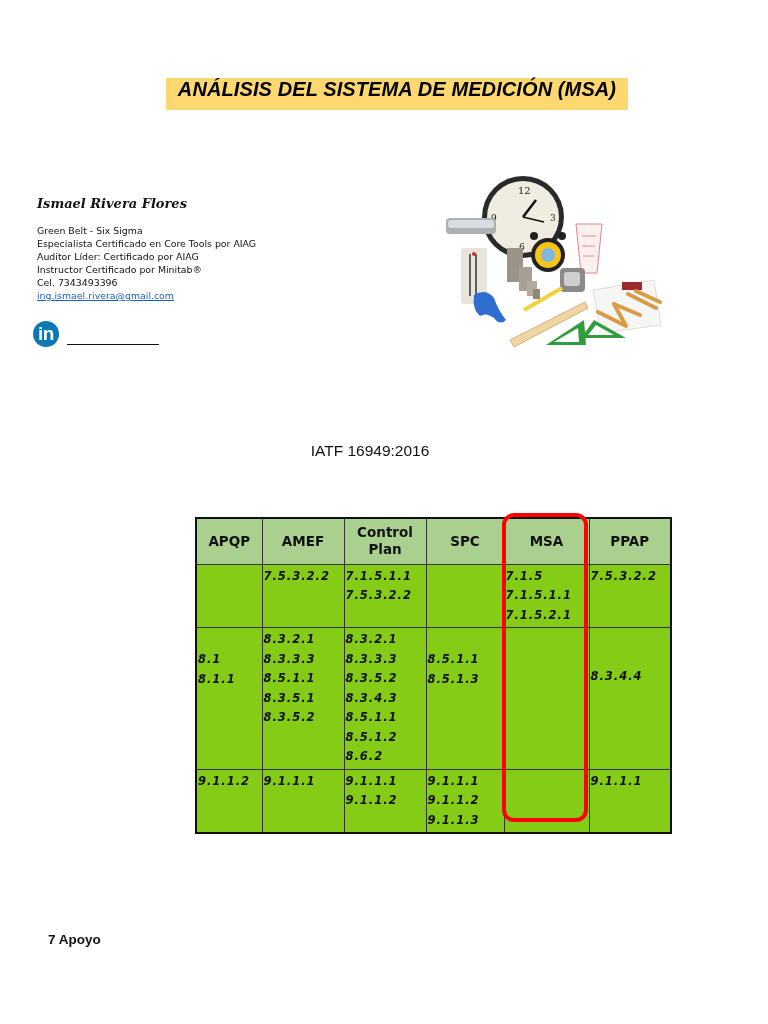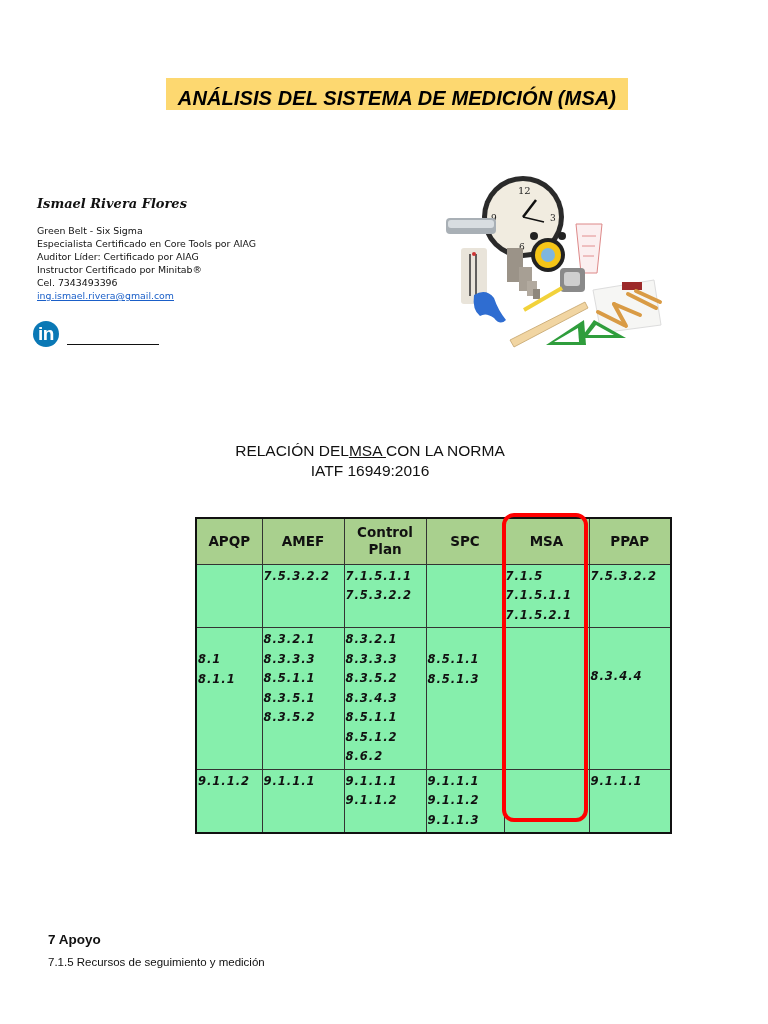--- a/index.html
+++ b/index.html
@@ -1,21 +1,21 @@
 <!DOCTYPE html>
 <html><head>
   <meta charset="utf-8">
   <style>
     * { margin: 0; padding: 0; box-sizing: border-box; }
     html, body { width: 768px; height: 1024px; background: #ffffff; overflow: hidden; }
     body { position: relative; font-family: "DejaVu Sans", sans-serif; color: #000; }
 
     .title-banner {
       position: absolute; left: 166px; top: 78px; width: 462px; height: 32px;
-      background: #fdd870; display: flex; align-items: flex-end; justify-content: center;
+      background: #fdd870; display: flex; align-items: flex-start; justify-content: center;
     }
     .title-banner span {
       font-family: "Liberation Sans", sans-serif; font-weight: bold; font-style: italic;
       font-size: 20px; letter-spacing: 0.1px; color: #000;
     }
 
     .author { position: absolute; left: 37px; top: 196px; }
     .author-name {
       font-family: "DejaVu Serif", serif; font-weight: bold; font-style: italic;
       font-size: 13px; color: #111; margin-bottom: 13px;
@@ -37,21 +37,21 @@
     .tools-image { position: absolute; left: 436px; top: 170px; width: 230px; height: 180px; }
 
     .relation-title {
       position: absolute; left: 200px; top: 441px; width: 340px; text-align: center;
       font-family: "Liberation Sans", sans-serif; font-size: 15.5px; line-height: 20px; color: #111;
     }
     .relation-title u { text-decoration: underline; }
 
     .norm-table {
       position: absolute; left: 195px; top: 517px; border-collapse: collapse;
-      border: 2px solid #111; background: #86efac;
+      border: 2px solid #111; background: #84cc16;
     }
     .norm-table th {
       background: #a9d08e; font-family: "DejaVu Sans", sans-serif; font-weight: bold;
       font-size: 13.5px; line-height: 17px; color: #111; border: 1px solid #333;
       height: 46px; text-align: center; vertical-align: middle;
     }
     .norm-table td {
       border: 1px solid #333; vertical-align: top; padding: 2px 1px;
       font-family: "DejaVu Sans", sans-serif; font-weight: bold; font-style: italic;
       font-size: 11.5px; line-height: 19.5px; color: #111; letter-spacing: 1px;
@@ -166,21 +166,20 @@
 
   <g>
     <path d="M110 175 L148 150 L150 175 Z" fill="#2f9d3c"></path>
     <path d="M118 172 L142 158 L143 172 Z" fill="#ffffff"></path>
     <path d="M145 168 L158 150 L190 168 Z" fill="#2f9d3c"></path>
     <path d="M152 165 L160 155 L178 165 Z" fill="#ffffff"></path>
   </g>
 </svg>
 
 <div class="relation-title">
-  <div><span>RELACIÓN DEL</span><u>MSA </u><span>CON  LA NORMA</span></div>
   <div>IATF 16949:2016</div>
 </div>
 
 <table class="norm-table">
   <colgroup>
     <col style="width:66px">
       <col style="width:82px">
       <col style="width:82px">
       <col style="width:78px">
       <col style="width:85px">
@@ -270,14 +269,13 @@
           <div>9.1.1.1</div>
         </td>
     </tr>
   </tbody>
 </table>
 
 <div class="msa-highlight"></div>
 
 <div class="sections">
   <div class="sec sec-1">7 Apoyo</div>
-  <div class="sec sec-3">7.1.5 Recursos de seguimiento y medición</div>
 </div>
 
 </body></html>

